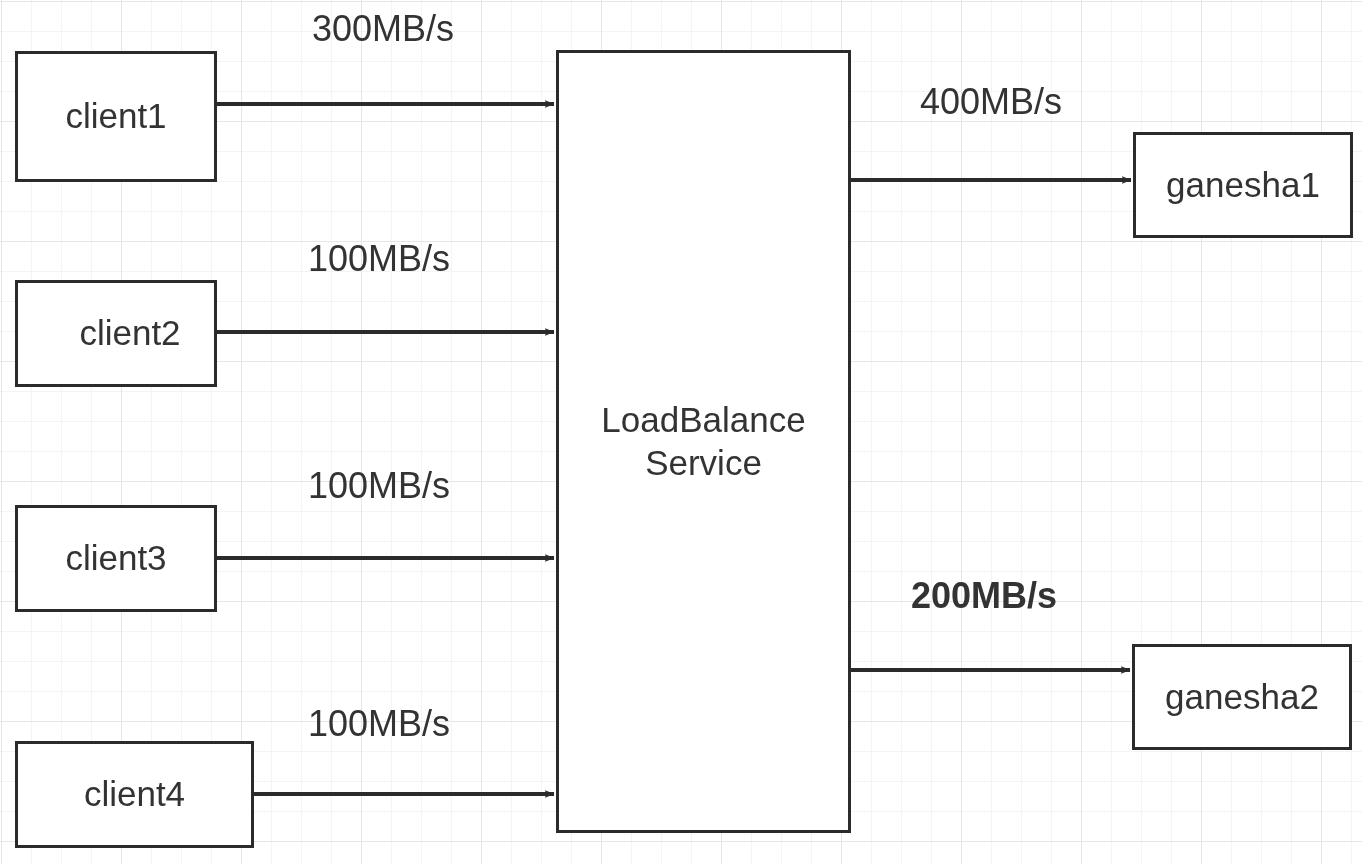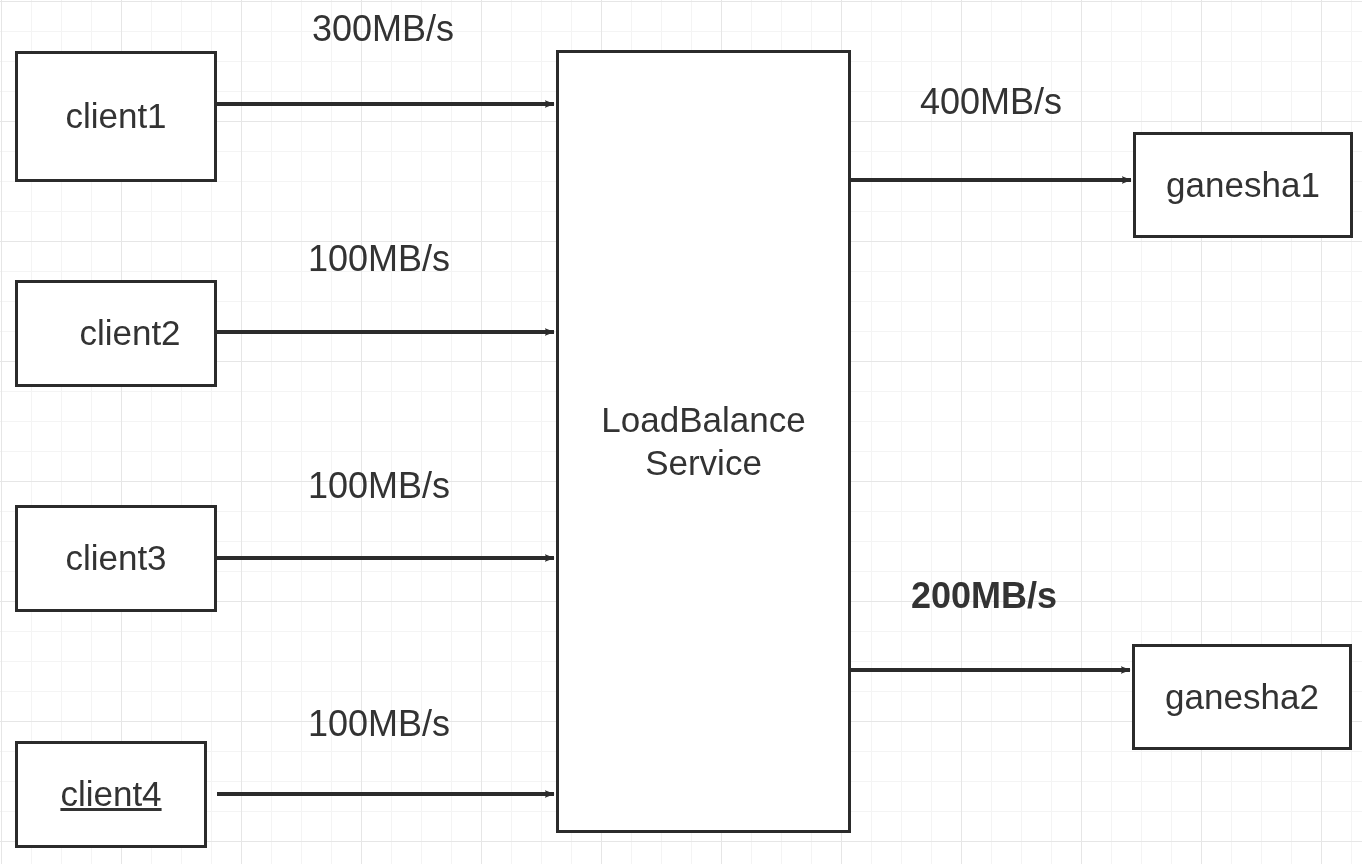--- a/index.html
+++ b/index.html
@@ -83,21 +83,21 @@
   <div id="nodes-layer">
       <div class="node" style="left: 15px; top: 51px; width: 202px; height: 131px; border-color: rgb(43, 43, 43); background: rgb(255, 255, 255);">
         <span class="node-label" style="font-size: 35px; color: rgb(51, 51, 51);">client1</span>
       </div>
       <div class="node" style="left: 15px; top: 280px; width: 202px; height: 107px; border-color: rgb(43, 43, 43); background: rgb(255, 255, 255); padding-left: 28px;">
         <span class="node-label" style="font-size: 35px; color: rgb(51, 51, 51);">client2</span>
       </div>
       <div class="node" style="left: 15px; top: 505px; width: 202px; height: 107px; border-color: rgb(43, 43, 43); background: rgb(255, 255, 255);">
         <span class="node-label" style="font-size: 35px; color: rgb(51, 51, 51);">client3</span>
       </div>
-      <div class="node" style="left: 15px; top: 741px; width: 192px; height: 107px; border-color: rgb(43, 43, 43); background: rgb(255, 255, 255); text-decoration: underline;">
+      <div class="node" style="left: 15px; top: 741px; width: 239px; height: 107px; border-color: rgb(43, 43, 43); background: rgb(255, 255, 255);">
         <span class="node-label" style="font-size: 35px; color: rgb(51, 51, 51);">client4</span>
       </div>
       <div class="node" style="left: 556px; top: 50px; width: 295px; height: 783px; border-color: rgb(43, 43, 43); background: rgb(255, 255, 255);">
         <span class="node-label" style="font-size: 35px; color: rgb(51, 51, 51);">LoadBalance
 Service</span>
       </div>
       <div class="node" style="left: 1133px; top: 132px; width: 220px; height: 106px; border-color: rgb(43, 43, 43); background: rgb(255, 255, 255);">
         <span class="node-label" style="font-size: 35px; color: rgb(51, 51, 51);">ganesha1</span>
       </div>
       <div class="node" style="left: 1132px; top: 612px; width: 220px; height: 106px; border-color: rgb(43, 43, 43); background: rgb(255, 255, 255); margin-top: 32px;">

